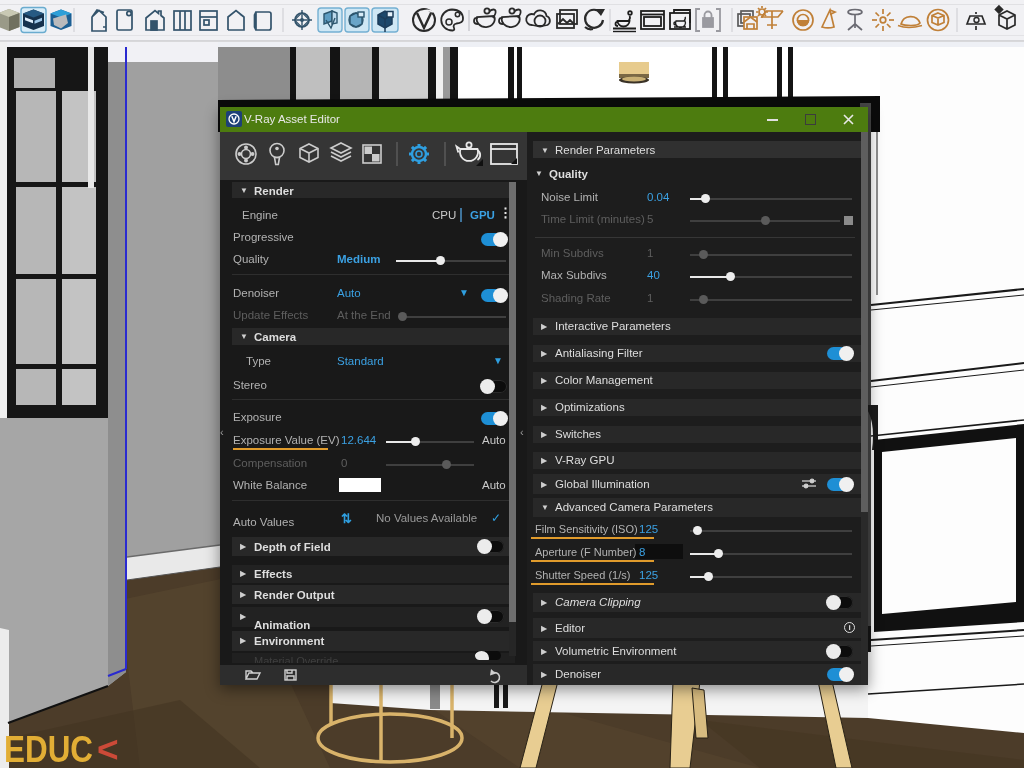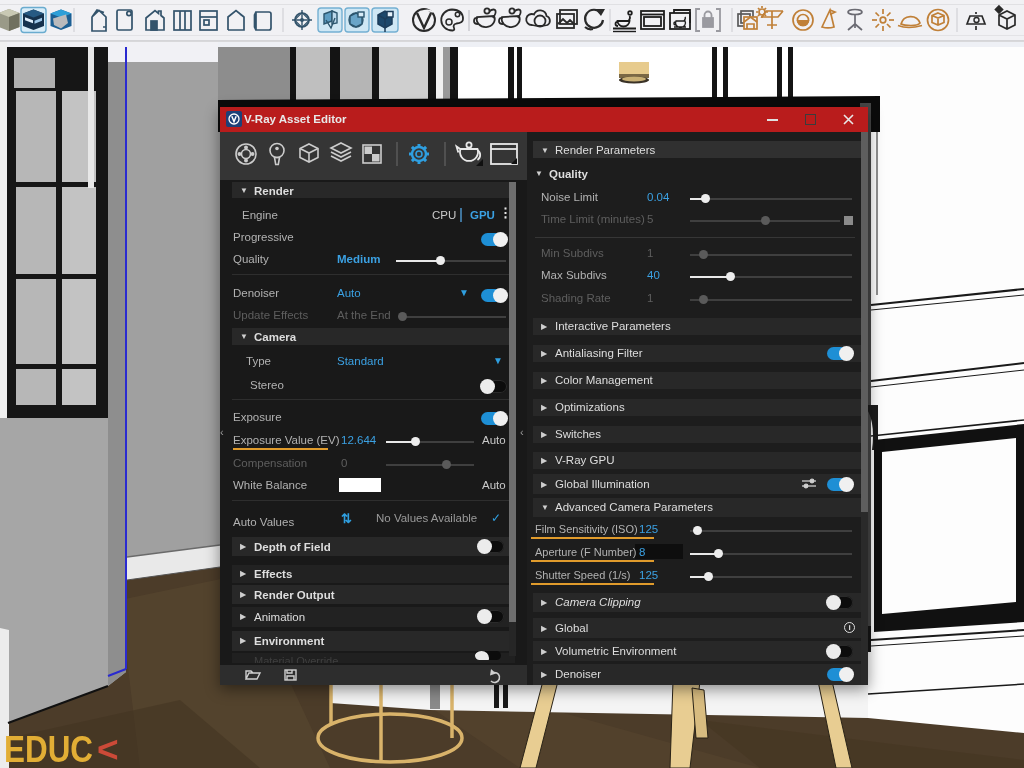--- a/index.html
+++ b/index.html
@@ -4,21 +4,21 @@
 <style>
   html,body{margin:0;padding:0;width:1024px;height:768px;overflow:hidden;
     font-family:"Liberation Sans",sans-serif;background:#fff;}
   #stage{position:absolute;left:0;top:0;width:1024px;height:768px;overflow:hidden;}
   
   #toolbar{position:absolute;left:0;top:0;width:1024px;height:41px;background:#f1f1f4;
     border-bottom:1px solid #d8d8da;}
   
   #dlg{position:absolute;left:220px;top:107px;width:648px;height:578px;
     box-shadow:0 4px 14px rgba(0,0,0,.45);}
-  #titlebar{position:absolute;left:0;top:0;width:648px;height:25px;background:#b91c1c;font-weight:bold;}
+  #titlebar{position:absolute;left:0;top:0;width:648px;height:25px;background:#4d7c0f;}
   #titlebar .ttl{position:absolute;left:24px;top:6px;color:#e8e8e8;font-size:11.5px;}
   #vlogo{position:absolute;left:6px;top:4px;width:16px;height:16px;background:#1d4077;border-radius:2px;}
   #body{position:absolute;left:0;top:25px;width:648px;height:553px;background:#1d1d1d;}
   #lpane{position:absolute;left:0;top:0;width:307px;height:553px;background:#191919;}
   #rpane{position:absolute;left:307px;top:0;width:341px;height:553px;background:#1d1d1d;}
   .band{position:absolute;background:#282828;color:#dedede;font-size:11.5px;}
   .band .arr{position:absolute;left:8px;top:4px;font-size:8px;color:#cfcfcf;}
   .band .t{position:absolute;left:22px;top:3px;white-space:nowrap;}
   .lbl{position:absolute;color:#b2b2b2;font-size:11.5px;white-space:nowrap;text-align:right;}
   .dis{color:#5e5e5e;}
@@ -433,21 +433,21 @@
         <div class="track" style="left:180px;top:184px;width:106px;"></div>
         <div class="knob g" style="left:178px;top:180px;"></div>
 
         <div class="band" style="left:12px;top:196px;width:283px;height:17px;">
             <span class="arr">▼</span>
             <span class="t" style="font-weight:bold;">Camera</span>
           </div>
         <div class="lbl" style="left:13px;top:223px;margin-left:13px;">Type</div>
         <div class="val" style="left:117px;top:223px;">Standard</div>
         <div style="position:absolute;left:273px;top:223px;color:#2f9fe0;font-size:10px;">▼</div>
-        <div class="lbl" style="left:30px;top:247px;">Stereo</div>
+        <div class="lbl" style="left:13px;top:247px;">Stereo</div>
         <div class="tgl off" style="left:261px;top:248px;">
             <div class="kn"></div>
           </div>
         <div class="sep" style="left:12px;top:267px;width:283px;"></div>
         <div class="lbl" style="left:13px;top:279px;">Exposure</div>
         <div class="tgl on" style="left:261px;top:280px;">
             <div class="kn"></div>
           </div>
         <div class="lbl" style="left:13px;top:302px;">Exposure Value (EV)</div>
         <div class="uline" style="left:13px;top:316px;width:95px;"></div>
@@ -479,21 +479,21 @@
         <div class="band" style="left:12px;top:433px;width:283px;height:18px;background:#222;">
             <span class="arr" style="top:4px;">▶</span>
             <span class="t" style="top:3px;font-weight:bold;">Effects</span>
           </div>
         <div class="band" style="left:12px;top:453px;width:283px;height:19px;">
             <span class="arr" style="top:5px;">▶</span>
             <span class="t" style="top:4px;font-weight:bold;">Render Output</span>
           </div>
         <div class="band" style="left:12px;top:475px;width:283px;height:20px;background:#222;">
             <span class="arr" style="top:5px;">▶</span>
-            <span class="t" style="top:4px;font-weight:normal;">Animation</span>
+            <span class="t" style="top:12px;font-weight:bold;">Animation</span>
           </div>
         <div class="tgl off" style="left:258px;top:478px;">
             <div class="kn"></div>
           </div>
         <div class="band" style="left:12px;top:499px;width:283px;height:20px;">
             <span class="arr" style="top:5px;">▶</span>
             <span class="t" style="top:4px;font-weight:bold;">Environment</span>
           </div>
         <div style="position:absolute;left:12px;top:521px;width:283px;height:10px;background:#202020;color:#3f3f3f;font-size:11px;overflow:hidden;">
             <span style="position:absolute;left:22px;top:2px;text-align:center;">Material Override</span>
@@ -614,21 +614,21 @@
         <div class="knob" style="left:177px;top:440px;"></div>
         <div class="band" style="left:6px;top:461px;width:328px;height:19px;">
             <span class="arr" style="top:5px;">▶</span>
             <span class="t" style="top:3px;font-style:italic;">Camera Clipping</span>
           </div>
         <div class="tgl off" style="left:300px;top:464px;">
             <div class="kn"></div>
           </div>
         <div class="band" style="left:6px;top:486px;width:328px;height:20px;">
             <span class="arr" style="top:6px;">▶</span>
-            <span class="t" style="top:4px;">Global</span>
+            <span class="t" style="top:4px;">Editor</span>
           </div>
         <div style="position:absolute;left:317px;top:490px;width:9px;height:9px;border-radius:50%;border:1.2px solid #e0e0e0;color:#e0e0e0;font-size:8px;font-weight:bold;text-align:center;line-height:9px;">i</div>
         <div class="band" style="left:6px;top:509px;width:328px;height:20px;">
             <span class="arr" style="top:6px;">▶</span>
             <span class="t" style="top:4px;">Volumetric Environment</span>
           </div>
         <div class="tgl off" style="left:300px;top:513px;">
             <div class="kn"></div>
           </div>
         <div class="band" style="left:6px;top:532px;width:328px;height:21px;">

